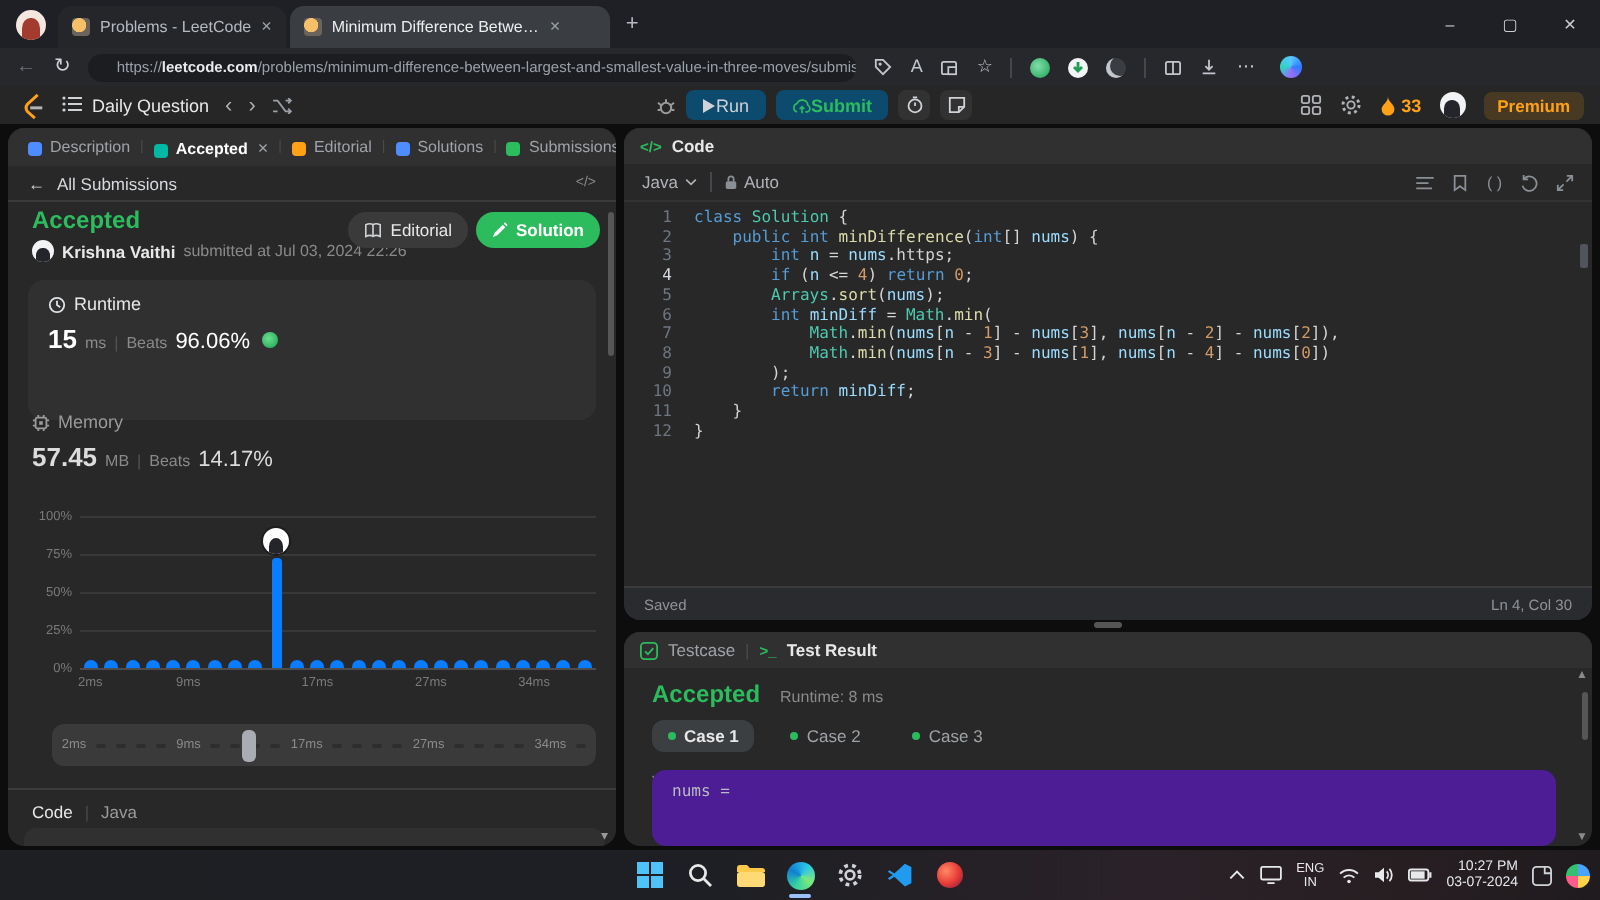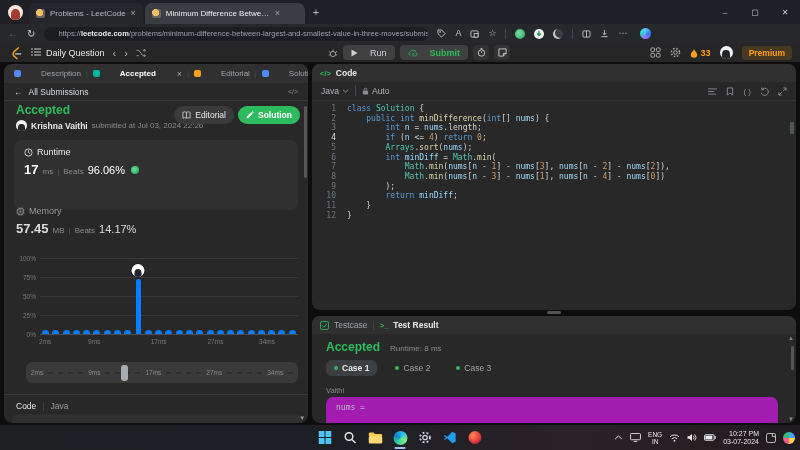--- a/index.html
+++ b/index.html
@@ -30,39 +30,39 @@
   .tb-ic{color:#c3c7cd;font-size:9px;line-height:9px;flex:none}
   .vsep{width:1px;height:10px;background:#44474d}
   .ext{width:10px;height:10px;border-radius:50%;flex:none}
   #copilot{width:11px;height:11px;border-radius:50%;background:conic-gradient(#57c6ff,#2f7bff,#9a6bff,#31d2c5,#57c6ff);margin-left:4px}
 
   
   #lcheader{position:absolute;top:43px;left:0;right:0;height:19px;background:#262626;display:flex;align-items:center;font-size:9px;color:#b3b3b3}
   #lcheader .grp{display:flex;align-items:center;gap:8px;padding:0 10px}
   #dq{display:flex;align-items:flex-start;gap:5px;color:#e8e8e8}
   #centerbtns{position:absolute;left:328px;top:2px;display:flex;align-items:center;gap:5px}
-  .hpill{height:15px;background:#404040;border-radius:4px;display:flex;align-items:center;gap:12px;padding:0 8px;color:#cfd2d6}
+  .hpill{height:15px;background:#0c4a6e;border-radius:4px;display:flex;align-items:center;gap:0;padding:0 8px;color:#cfd2d6}
   .hpill.submit{color:#2cbb5d;font-weight:bold}
   .hsq{width:16px;height:15px;background:#323232;border-radius:4px;display:flex;align-items:center;justify-content:center}
   #rightbtns{margin-left:auto;display:flex;align-items:center;gap:9px;padding-right:8px}
   #streak{display:flex;align-items:center;gap:3px;color:#ffa116;font-weight:bold}
   .lc-avatar{width:13px;height:13px;border-radius:50%;background:#f2f3f5;position:relative;overflow:hidden}
   .lc-avatar::after{content:"";position:absolute;left:22%;right:22%;top:34%;bottom:0;background:#23252b;border-radius:50% 50% 0 0}
   #premium{background:rgba(255,161,22,.16);color:#ffa116;font-weight:bold;font-size:8.5px;padding:2px 7px;border-radius:4px}
 
   
   .panel{position:absolute;background:#282828;border-radius:8px;overflow:hidden}
   #lpanel{left:4px;top:64px;width:304px;height:359px}
   #cpanel{left:312px;top:64px;width:484px;height:246px}
   #tpanel{left:312px;top:316px;width:484px;height:107px}
   .phead{height:18px;background:#303030;display:flex;align-items:center;gap:5px;padding:0 8px;font-size:8.5px}
 
   
   #lp-tabbar{height:19px;background:#303030;display:flex;align-items:center;padding:0 6px;font-size:8px;color:#9fa3a8}
-  .lp-tab{display:flex;align-items:center;gap:20px;padding:0 4px}
+  .lp-tab{display:flex;align-items:flex-end;gap:4px;padding:0 4px}
   .lp-tab.active{color:#fff;font-weight:bold}
   .lp-tab-ic{width:7px;height:7px;border-radius:2px;flex:none}
   .lp-sep{color:#4a4a4a;padding:0 1px;font-size:7px}
   .lp-close{color:#9fa3a8;font-weight:normal;font-size:9px;margin-left:1px}
   #lp-sub{height:17px;display:flex;align-items:center;gap:6px;padding:0 10px;font-size:8.5px;color:#d6d9dd;border-bottom:1px solid #3a3a3a}
   #lp-status{left:12px;top:39px;font-size:12px;font-weight:bold;color:#2cbb5d}
   #lp-author{left:12px;top:56px;display:flex;align-items:center;gap:4px;font-size:8px;color:#8a8a8a}
   #lp-author b{color:#e8e8e8;font-size:8.5px}
   .rbtn{position:absolute;top:42px;height:18px;border-radius:9px;display:flex;align-items:center;gap:4px;padding:0 8px;font-size:8.5px}
   #btn-editorial{right:74px;background:#3a3a3a;color:#e8e8e8}
@@ -120,21 +120,21 @@
 
   
   #tp-status{left:14px;top:24px;display:flex;align-items:baseline;gap:10px}
   #tp-status .ok{font-size:12px;font-weight:bold;color:#2cbb5d}
   #tp-status .rt{font-size:8px;color:#8a8a8a}
   #case-tabs{position:absolute;left:14px;top:44px;display:flex;gap:10px;align-items:center}
   .case{display:flex;align-items:center;gap:4px;font-size:8.5px;color:#9fa3a8;padding:3px 8px;border-radius:6px}
   .case.active{background:#3c3f41;color:#e8e8e8;font-weight:bold}
   .cdot{width:4px;height:4px;border-radius:50%;background:#2cbb5d}
   #tp-input-l{left:14px;top:70px;font-size:7.5px;color:#8a8a8a}
-  #tp-input{left:14px;right:18px;top:81px;height:26px;background:#a21caf;border-radius:7px;padding:6px 10px;font-size:8px;color:#b8bbc0;font-family:"DejaVu Sans Mono",monospace}
+  #tp-input{left:14px;right:18px;top:69px;height:26px;background:#4c1d95;border-radius:7px;padding:6px 10px;font-size:8px;color:#b8bbc0;font-family:"DejaVu Sans Mono",monospace}
   #tp-scroll{right:2px;top:22px;width:3px;height:24px;background:#565656;border-radius:2px}
   .tiny-arrow{position:absolute;right:2px;font-size:6px;color:#8a8a8a}
 
   
   #taskbar{position:absolute;left:0;right:0;bottom:0;height:25px;background:linear-gradient(90deg,#1d1f23 0%,#1e1f24 45%,#2a2228 72%,#271e22 88%,#1f1b1e 100%)}
   #tb-center{position:absolute;left:50%;top:0;height:25px;transform:translateX(-50%);display:flex;align-items:center;gap:8px}
   .tb-app{width:17px;height:17px;display:flex;align-items:center;justify-content:center;position:relative}
   .edge-ind{position:absolute;bottom:-3px;left:3px;width:11px;height:2px;border-radius:1px;background:#9ac2ff}
   #tray{position:absolute;right:5px;top:0;height:25px;display:flex;align-items:center;gap:7px;color:#e6e8ea}
   .lang{font-size:6.5px;line-height:7px;text-align:center}
@@ -351,21 +351,21 @@
 
   <div class="abs" id="rt-card">
     <div class="stat-h">
       <svg width="9" height="9" viewBox="0 0 10 10">
           <circle cx="5" cy="5" r="4" fill="none" stroke="#dfe2e6"></circle>
           <path d="M5 2.6 V5 L6.8 6.2" stroke="#dfe2e6" fill="none"></path>
         </svg>
       <span>Runtime</span>
     </div>
     <div class="stat-v">
-      <span class="bigv">17</span>
+      <span class="bigv">15</span>
       <span class="unit">ms</span>
       <span class="statsep">|</span>
       <span class="beats-l">Beats</span>
       <span class="beats-v">96.06%</span>
       <span class="medal"></span>
     </div>
   </div>
 
   <div id="mem-block">
     <div class="stat-h">
@@ -565,21 +565,21 @@
       <div class="cl">
         <span class="gut">1</span>
         <span class="ct"><span class="tok-kw">class</span><span class="tok-pl"> </span><span class="tok-ty">Solution</span><span class="tok-pl"> {</span></span>
       </div>
       <div class="cl">
         <span class="gut">2</span>
         <span class="ct"><span class="tok-pl">    </span><span class="tok-kw">public</span><span class="tok-pl"> </span><span class="tok-kw">int</span><span class="tok-pl"> </span><span class="tok-fn">minDifference</span><span class="tok-pl">(</span><span class="tok-kw">int</span><span class="tok-pl">[] </span><span class="tok-va">nums</span><span class="tok-pl">) {</span></span>
       </div>
       <div class="cl">
         <span class="gut">3</span>
-        <span class="ct"><span class="tok-pl">        </span><span class="tok-kw">int</span><span class="tok-pl"> </span><span class="tok-va">n</span><span class="tok-pl"> = </span><span class="tok-va">nums</span><span class="tok-pl">.length;</span></span>
+        <span class="ct"><span class="tok-pl">        </span><span class="tok-kw">int</span><span class="tok-pl"> </span><span class="tok-va">n</span><span class="tok-pl"> = </span><span class="tok-va">nums</span><span class="tok-pl">.https;</span></span>
       </div>
       <div class="cl">
         <span class="gut cur">4</span>
         <span class="ct"><span class="tok-pl">        </span><span class="tok-kw">if</span><span class="tok-pl"> (</span><span class="tok-va">n</span><span class="tok-pl"> &lt;= </span><span class="tok-nu">4</span><span class="tok-pl">) </span><span class="tok-kw">return</span><span class="tok-pl"> </span><span class="tok-nu">0</span><span class="tok-pl">;</span></span>
       </div>
       <div class="cl">
         <span class="gut">5</span>
         <span class="ct"><span class="tok-pl">        </span><span class="tok-ty">Arrays</span><span class="tok-pl">.</span><span class="tok-fn">sort</span><span class="tok-pl">(</span><span class="tok-va">nums</span><span class="tok-pl">);</span></span>
       </div>
       <div class="cl">
@@ -605,20 +605,24 @@
       <div class="cl">
         <span class="gut">11</span>
         <span class="ct"><span class="tok-pl">    }</span></span>
       </div>
       <div class="cl">
         <span class="gut">12</span>
         <span class="ct"><span class="tok-pl">}</span></span>
       </div>
     </div>
   <div class="abs" id="ce-minimap"></div>
+  <div id="ce-footer">
+    <span>Saved</span>
+    <span>Ln 4, Col 30</span>
+  </div>
 </div>
 
 <div id="split-handle"></div>
 
 <div class="panel" id="tpanel">
   <div class="phead">
     <svg width="9" height="9" viewBox="0 0 10 10">
         <rect x="0.5" y="0.5" width="9" height="9" rx="2" fill="none" stroke="#2cbb5d"></rect>
         <path d="M2.8 5.2 L4.4 6.8 L7.4 3.4" fill="none" stroke="#2cbb5d"></path>
       </svg>

